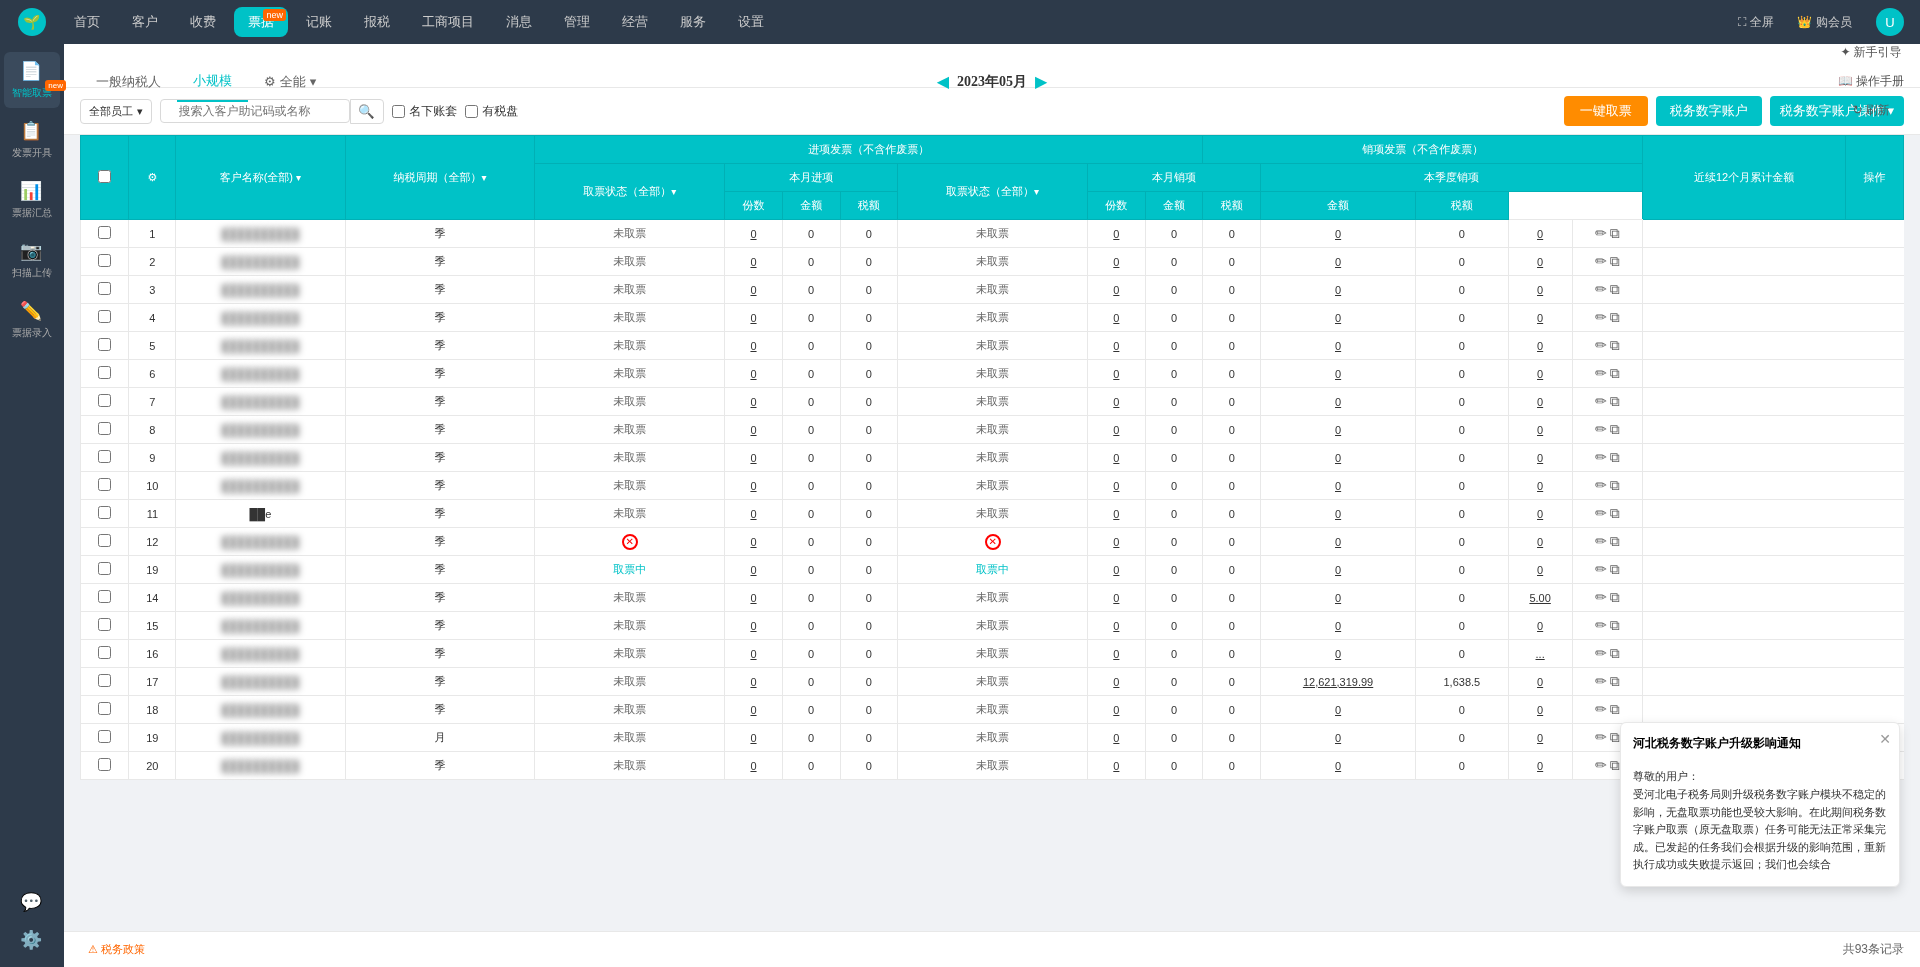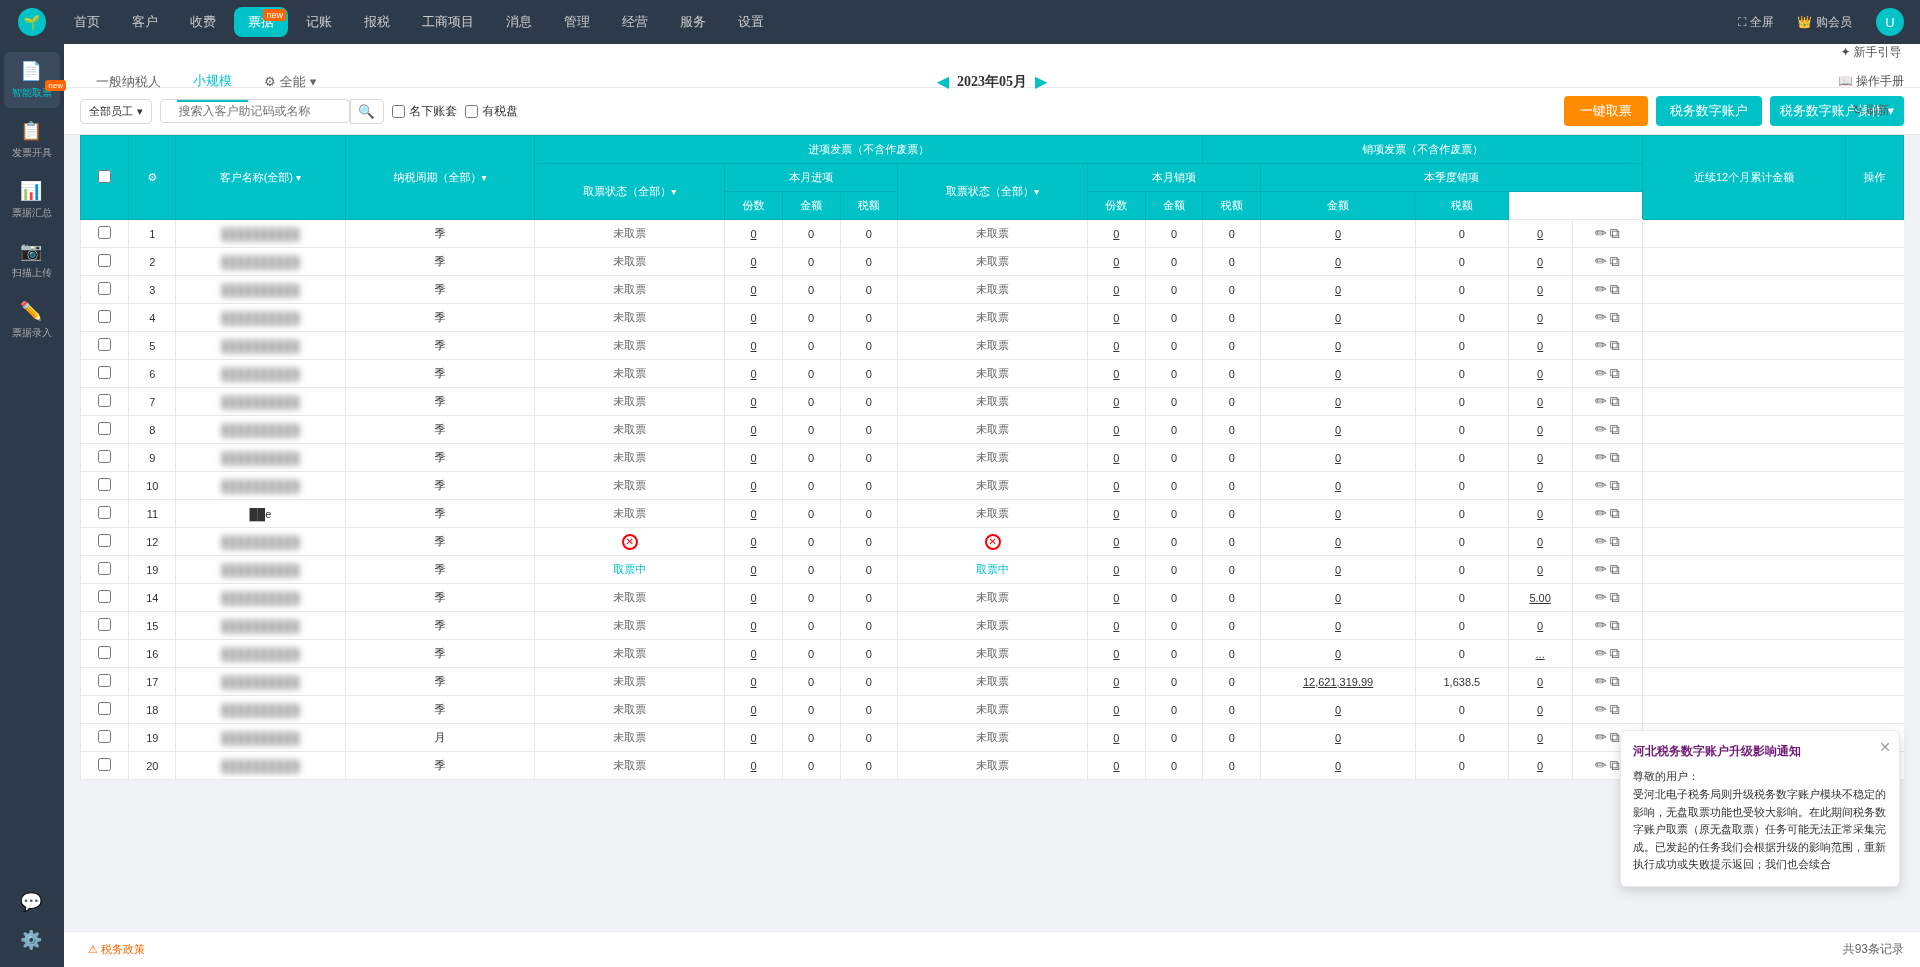--- a/index.html
+++ b/index.html
@@ -57,21 +57,21 @@
     tbody tr td { padding: 5px 6px; text-align: center; font-size: 11px; border: 1px solid #e8e8e8; color: #333; }
     td.blurred { color: transparent; text-shadow: 0 0 6px #aaa; user-select: none; }
     .status-unread { color: #666; }
     .status-reading { color: #00c2c7; }
     .action-btn { background: none; border: none; cursor: pointer; color: #666; font-size: 14px; }
     .num-link { color: #333; text-decoration: underline; cursor: pointer; }
     .th-filter { font-size: 10px; cursor: pointer; }
 
     
     .notification-popup { position: fixed; right: 20px; bottom: 80px; width: 280px; background: #fff; border: 1px solid #e8e8e8; border-radius: 6px; padding: 12px; box-shadow: 0 4px 12px rgba(0,0,0,0.15); font-size: 11px; color: #333; z-index: 100; }
-    .notification-title { font-size: 12px; font-weight: bold; margin-bottom: 8px; color: #701a75; }
+    .notification-title { font-size: 12px; font-weight: bold; margin-bottom: 16px; color: #000000; }
     .notification-close { position: absolute; top: 8px; right: 8px; cursor: pointer; color: #999; font-size: 14px; }
     .notification-text { line-height: 1.6; }
 
     
     .table-footer { background: #fff; padding: 6px 16px; font-size: 12px; color: #666; border-top: 1px solid #e8e8e8; display: flex; align-items: center; gap: 8px; }
     .tax-policy { color: #f60; cursor: pointer; font-size: 11px; padding: 4px 8px; }
 
     
     .error-circle { display: inline-block; width: 16px; height: 16px; border-radius: 50%; border: 2px solid #f00; color: #f00; line-height: 12px; text-align: center; font-size: 10px; }
   </style>

